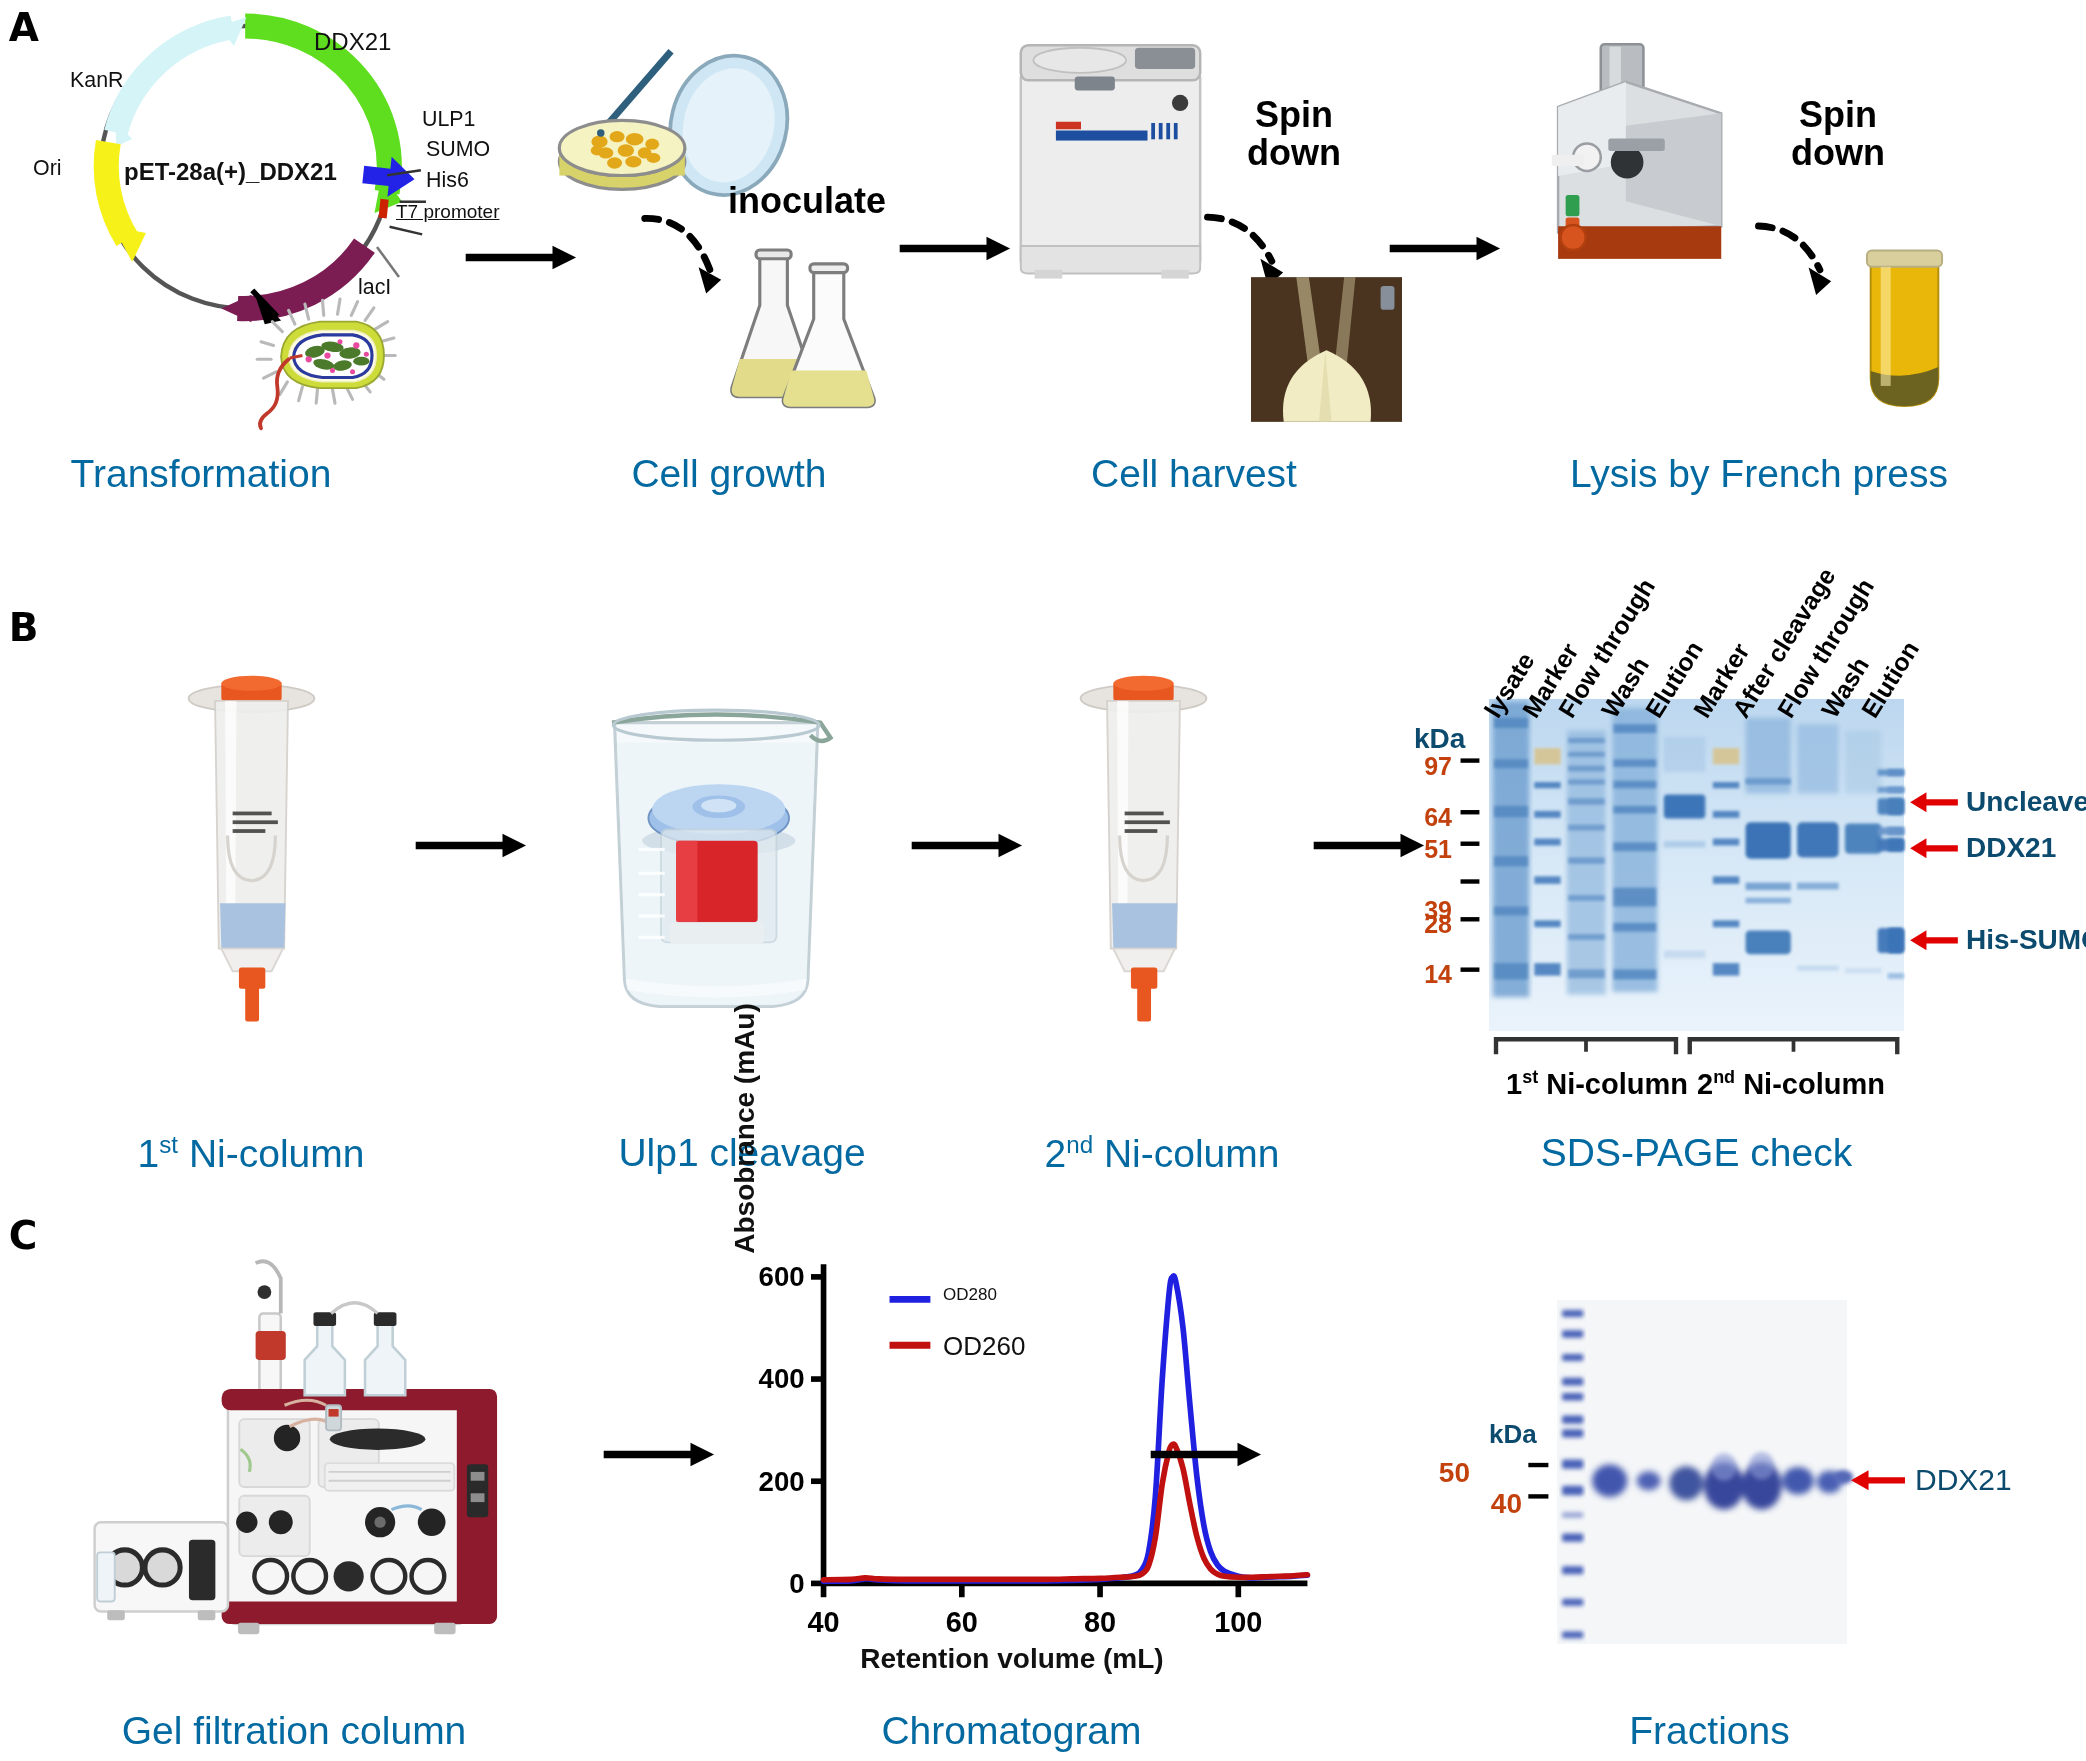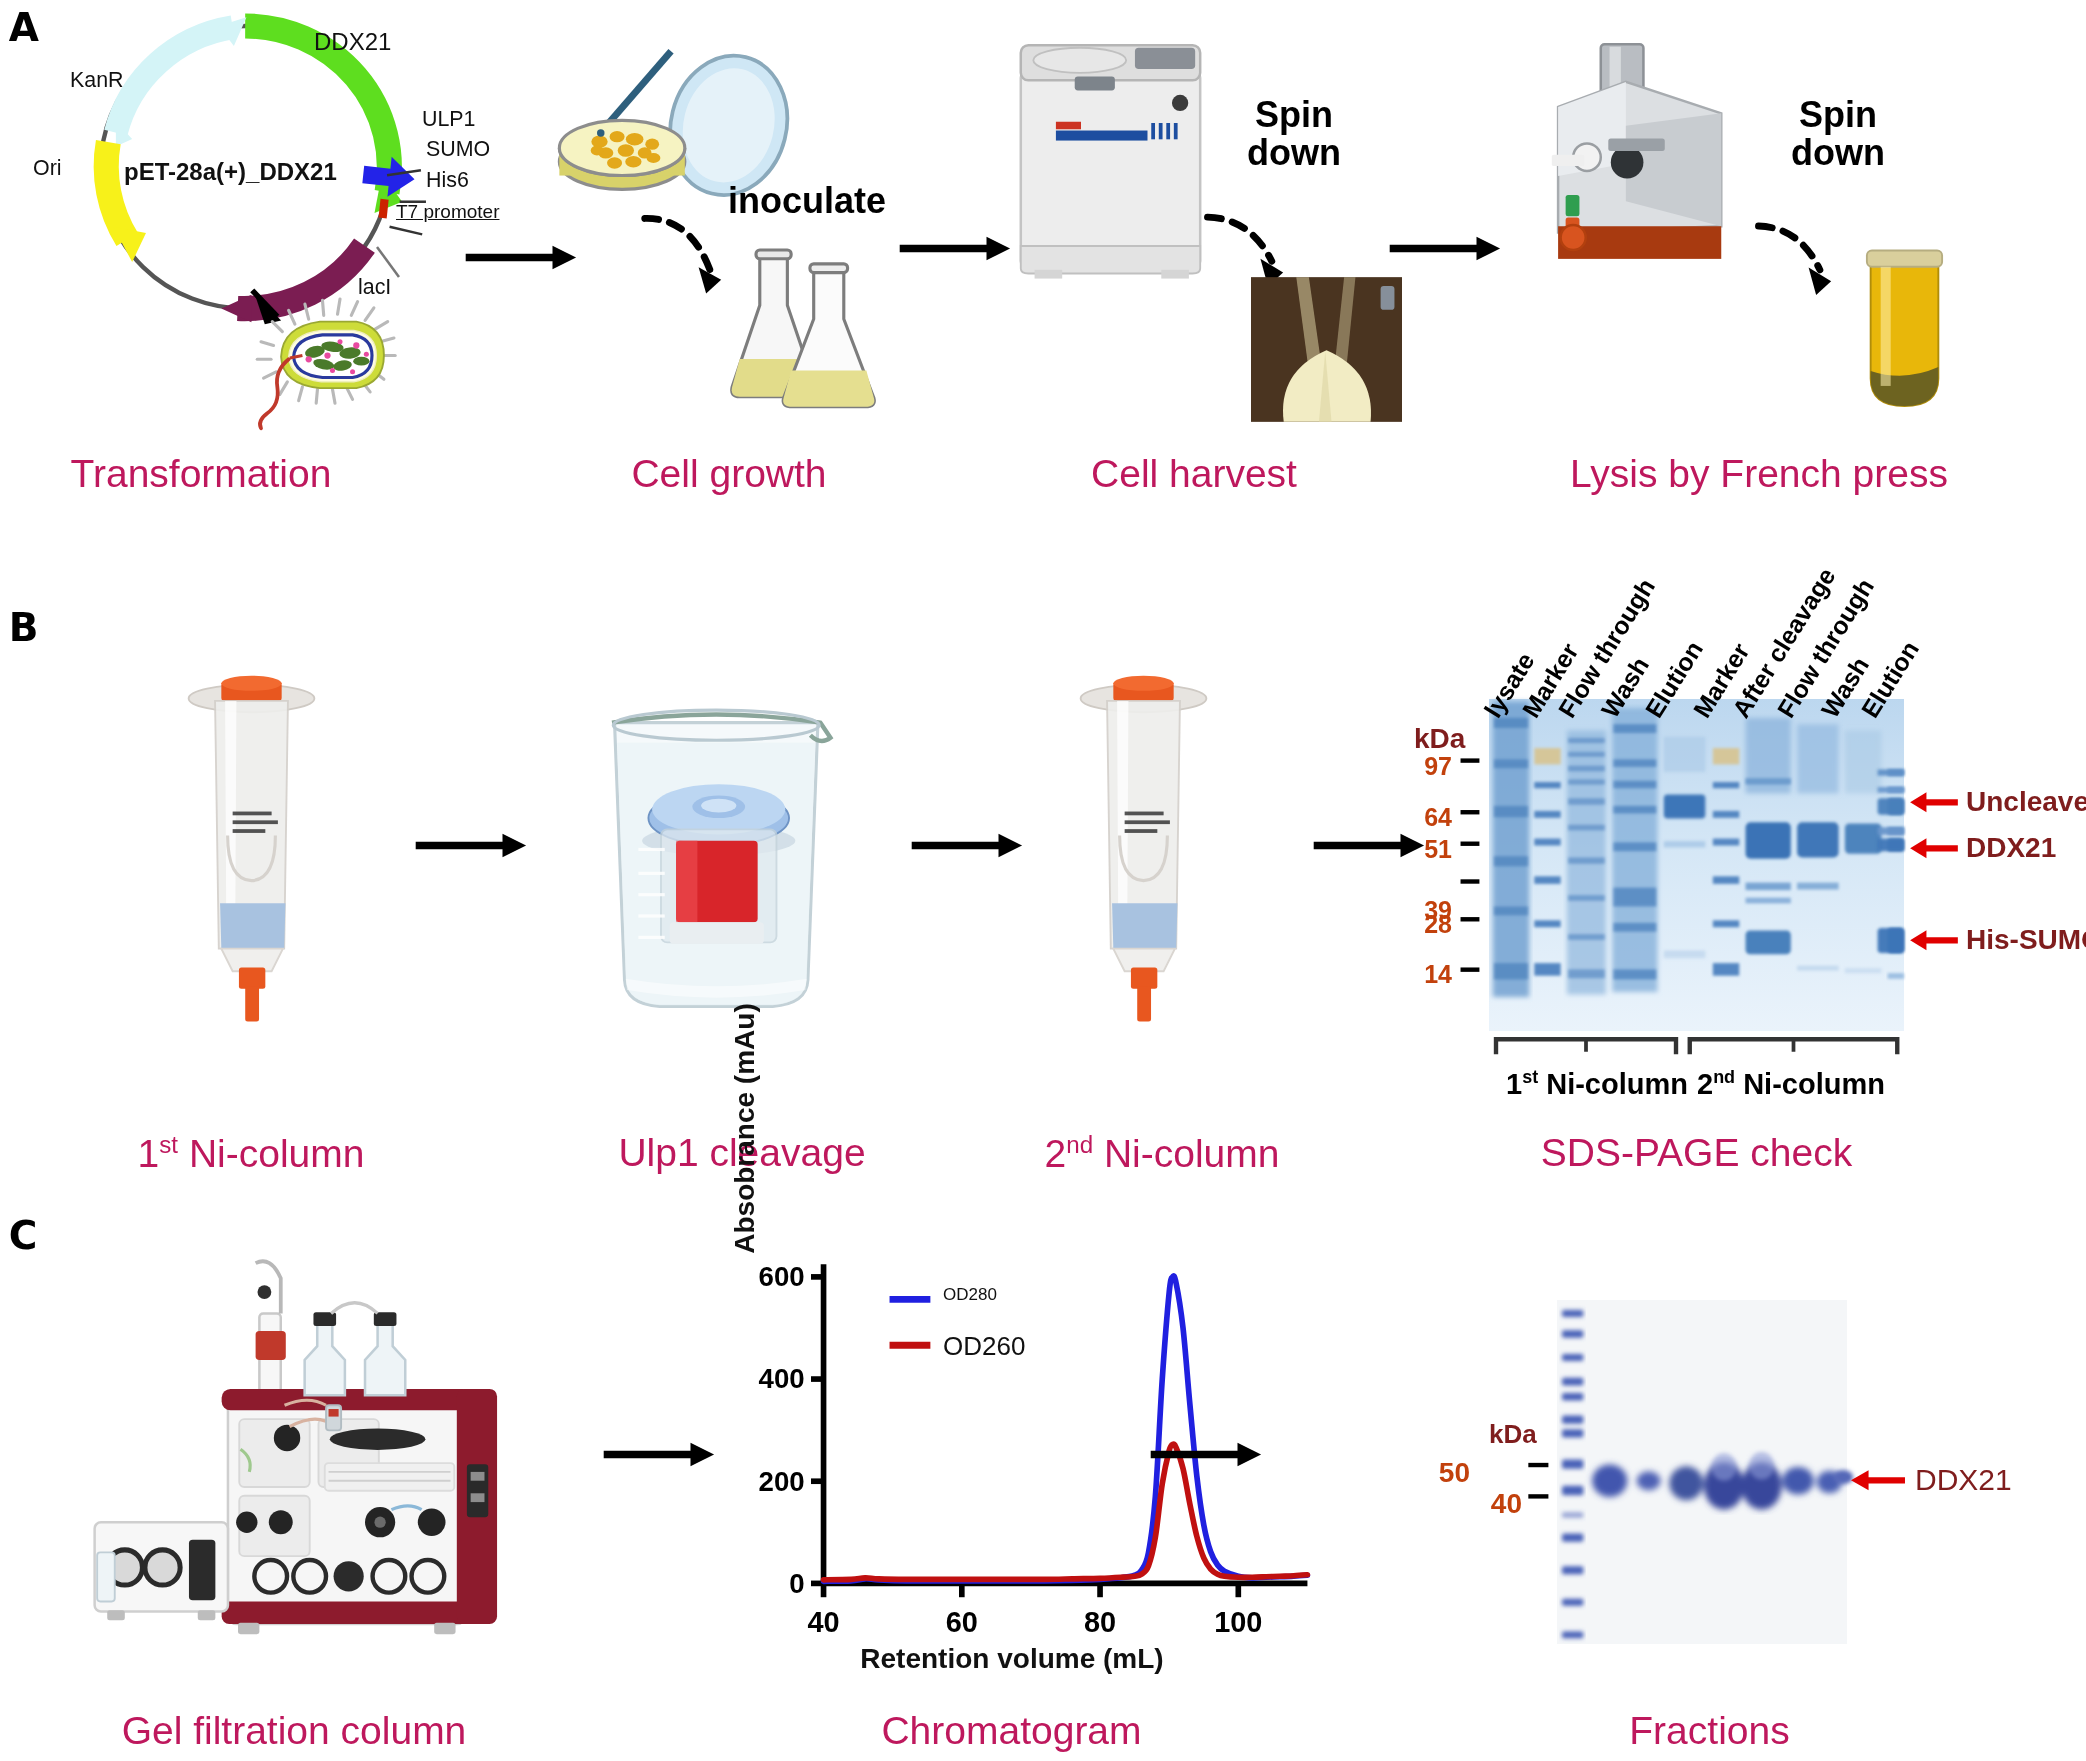--- a/index.html
+++ b/index.html
@@ -10,26 +10,26 @@
     color:#111;
     overflow:hidden;
   }
   .abs { position:absolute; }
   .panel-letter {
     font-family:"DejaVu Sans", sans-serif;
     font-weight:bold; font-size:39px; color:#000; letter-spacing:-0.6px;
   }
   .caption {
     font-family:"Liberation Sans", sans-serif;
-    font-size:39px; color:#be185d; white-space:nowrap; text-align:center;
+    font-size:39px; color:#0369a1; white-space:nowrap; text-align:center;
   }
   .caption sup { font-size:0.62em; vertical-align:super; }
   .small-lbl { font-family:"Liberation Sans", sans-serif; font-size:19px; color:#111; white-space:nowrap; }
   .arrow-lbl { font-family:"Liberation Sans", sans-serif; font-size:36px; font-weight:bold; color:#000; line-height:1.06; text-align:center; }
-  .gel-lbl { font-family:"Liberation Sans", sans-serif; font-size:28px; font-weight:bold; color:#7f1d1d; white-space:nowrap; }
+  .gel-lbl { font-family:"Liberation Sans", sans-serif; font-size:28px; font-weight:bold; color:#0c4a6e; white-space:nowrap; }
   .gel-tick { font-family:"Liberation Sans", sans-serif; font-size:25px; font-weight:bold; color:#c2410c; white-space:nowrap; text-align:right; }
   .lane-lbl {
     font-family:"Liberation Sans", sans-serif; font-size:25px; font-weight:bold; color:#000;
     white-space:nowrap; transform-origin:left bottom; transform:rotate(-58deg);
   }
   .bracket-lbl { font-family:"Liberation Sans", sans-serif; font-size:29px; font-weight:bold; color:#000; white-space:nowrap; }
   .bracket-lbl sup { font-size:0.62em; vertical-align:super; }
   svg { display:block; overflow:visible; }
 </style>
 </head>

